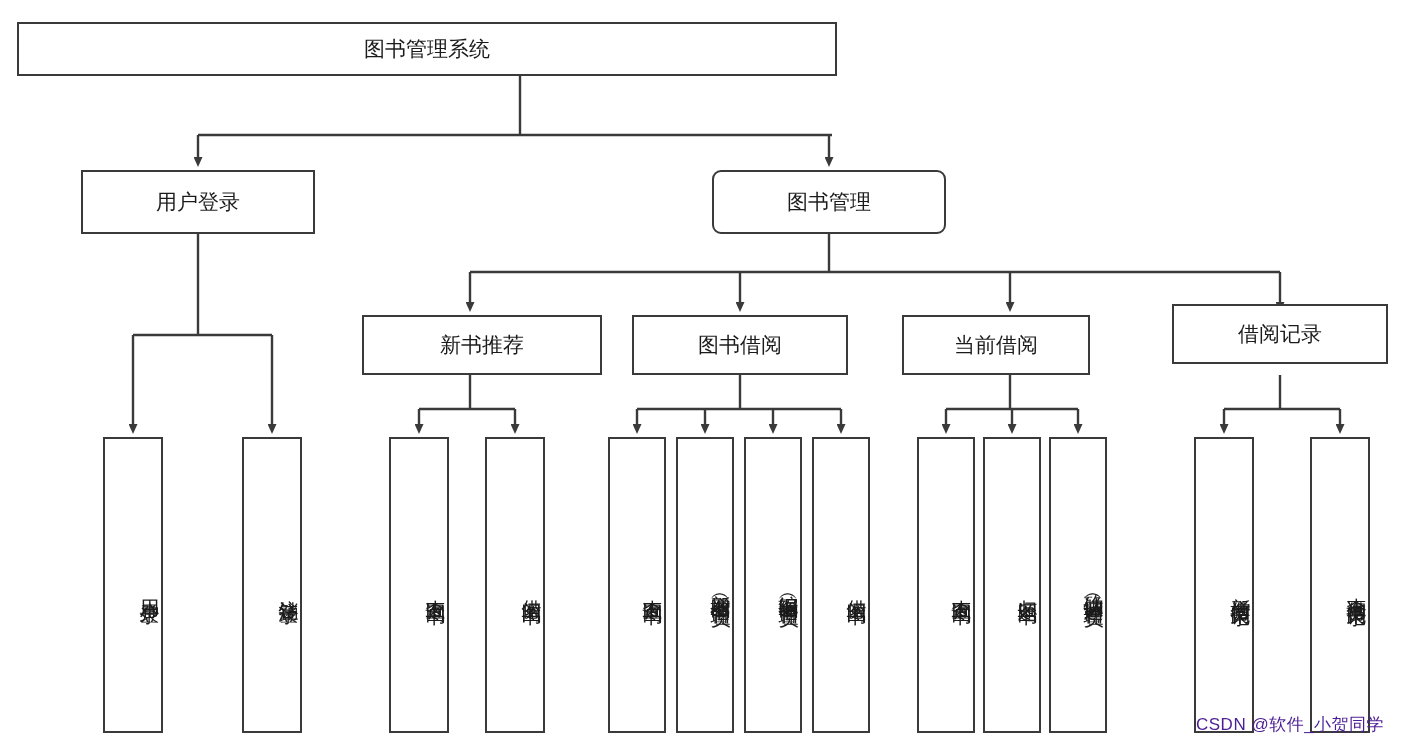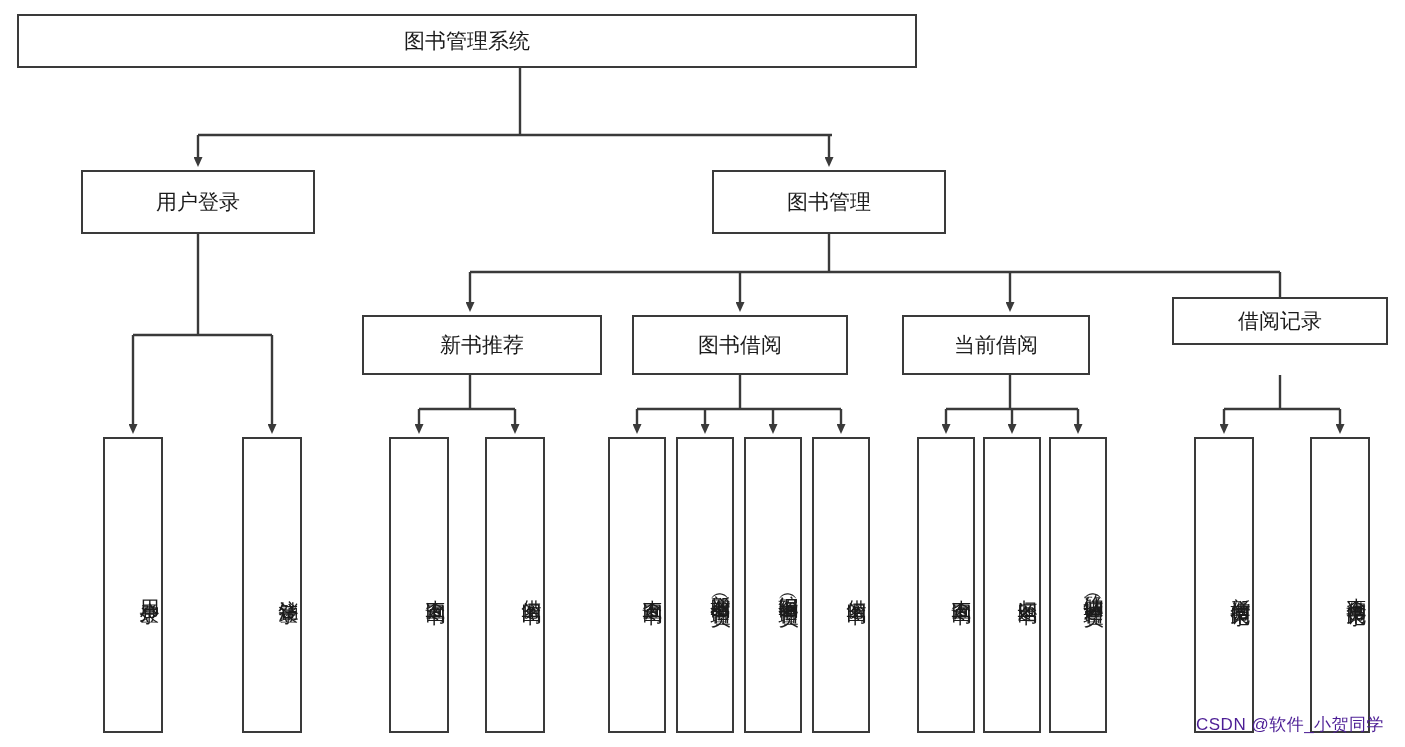--- a/index.html
+++ b/index.html
@@ -115,41 +115,41 @@
       <path d="M1012,409 L1012,425" marker-end="url(#arrow)"></path>
       <path d="M1078,409 L1078,425" marker-end="url(#arrow)"></path>
 
       <path d="M1280,375 L1280,409"></path>
       <path d="M1224,409 L1340,409"></path>
       <path d="M1224,409 L1224,425" marker-end="url(#arrow)"></path>
       <path d="M1340,409 L1340,425" marker-end="url(#arrow)"></path>
     </g>
   </svg>
 
-  <div class="node root" style="left:17px; top:14px; width:900px; height:54px;">
+  <div class="node root" style="left:17px; top:22px; width:820px; height:54px;">
     <span>图书管理系统</span>
   </div>
 
   <div class="node h" style="left:81px; top:170px; width:234px; height:64px;">
     <span>用户登录</span>
   </div>
-  <div class="node h" style="left:712px; top:170px; width:234px; height:64px;">
+  <div class="node h" style="left:712px; top:170px; width:234px; height:64px;border-radius:9px;">
     <span>图书管理</span>
   </div>
 
   <div class="node h" style="left:362px; top:315px; width:240px; height:60px;">
     <span>新书推荐</span>
   </div>
   <div class="node h" style="left:632px; top:315px; width:216px; height:60px;">
     <span>图书借阅</span>
   </div>
   <div class="node h" style="left:902px; top:315px; width:188px; height:60px;">
     <span>当前借阅</span>
   </div>
-  <div class="node h" style="left:1172px; top:297px; width:216px; height:48px;">
+  <div class="node h" style="left:1172px; top:304px; width:216px; height:60px;">
     <span>借阅记录</span>
   </div>
 
   <div class="node v" style="left:103px; top:437px; width:60px; height:296px;">
     <span class="vtext">用户登录</span>
   </div>
   <div class="node v" style="left:242px; top:437px; width:60px; height:296px;">
     <span class="vtext">注销登录</span>
   </div>
 

